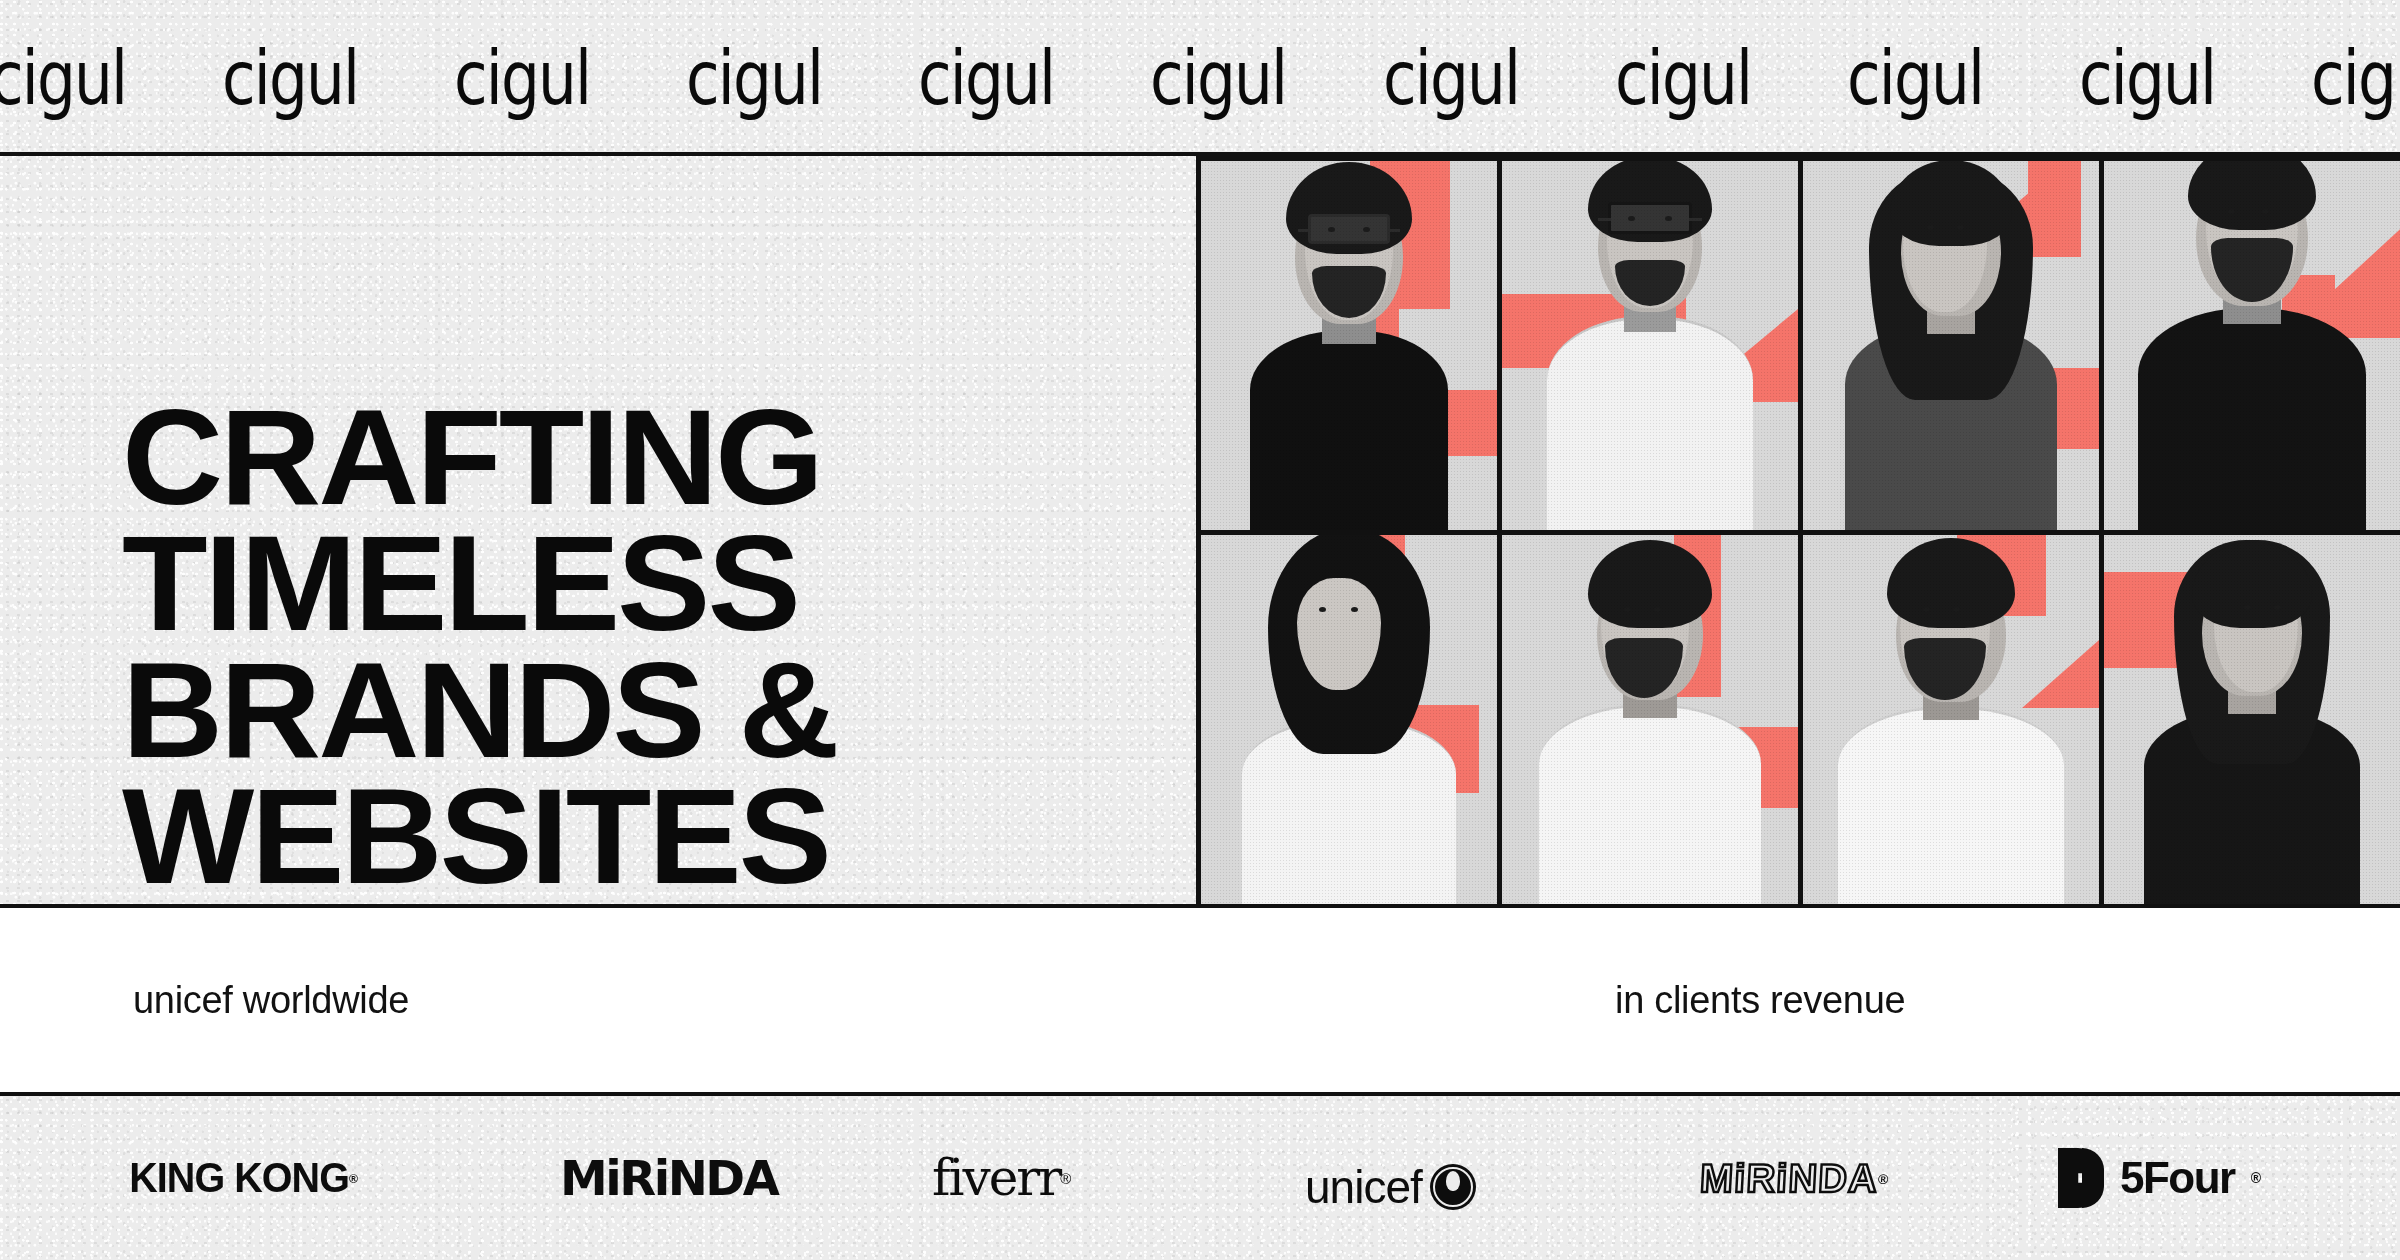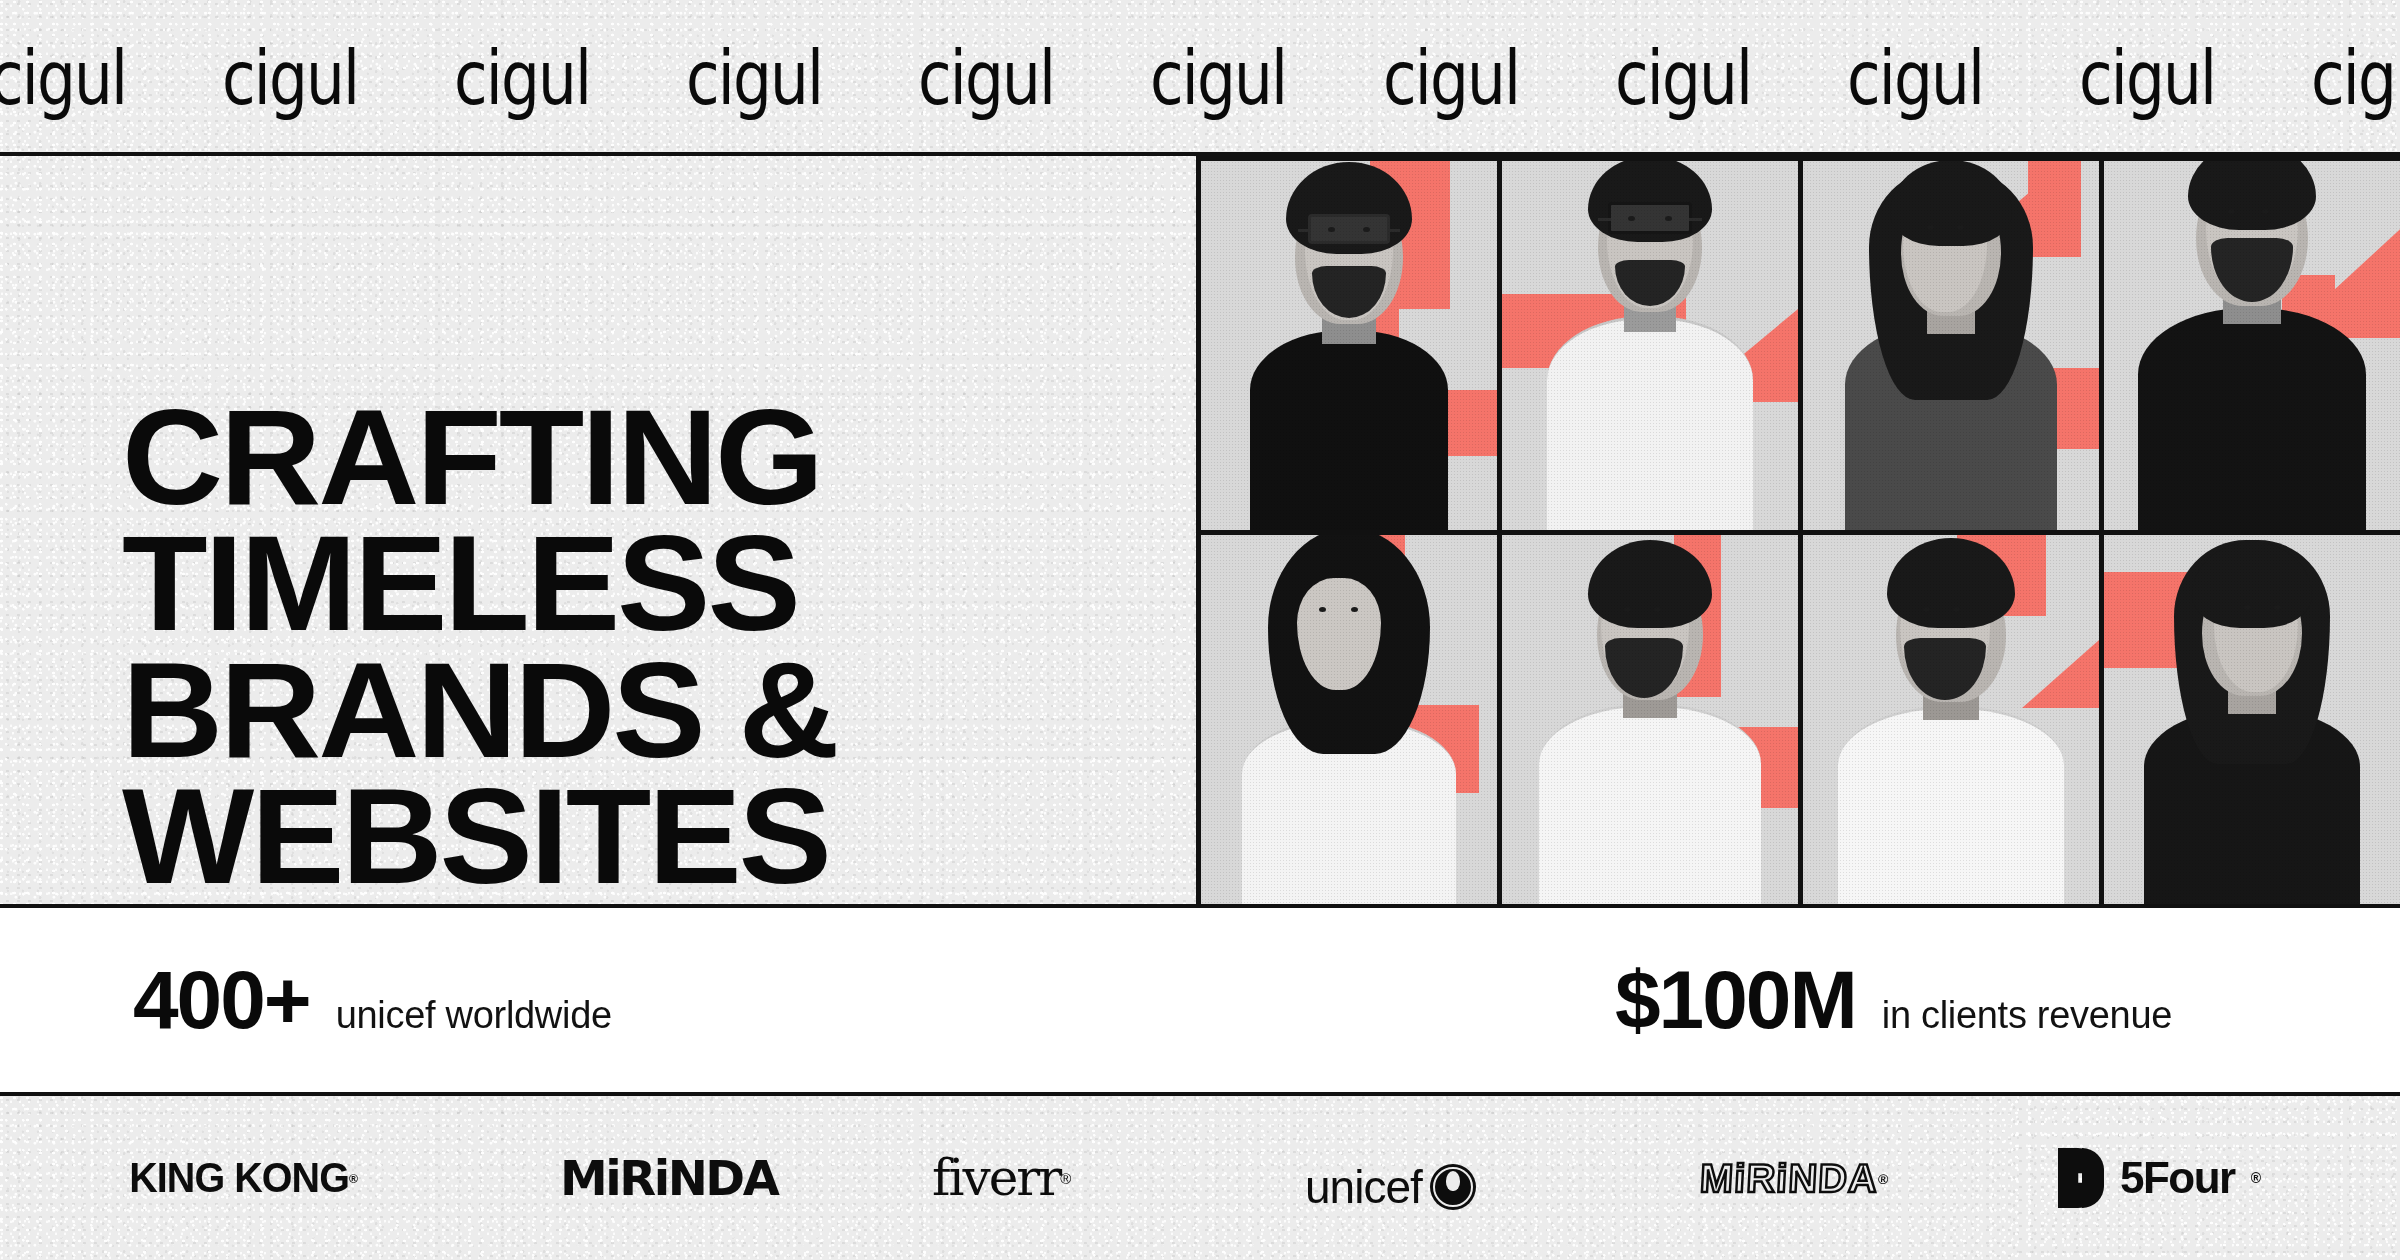--- a/index.html
+++ b/index.html
@@ -455,27 +455,25 @@
         </div>
       </div>
 
     </div>
   </div>
 
   <div class="rule r2"></div>
   <div class="stats">
 
     <div class="stat s1">
-      <span class="stat-num">400+</span>
       <span class="stat-label">unicef worldwide</span>
     </div>
 
 
     <div class="stat s3">
-      <span class="stat-num">$100M</span>
       <span class="stat-label">in clients revenue</span>
     </div>
 
   </div>
   <div class="rule r3"></div>
 
   <div class="logos paper">
 
     <div class="logo logo-kingkong">
       <span>KING KONG</span>

